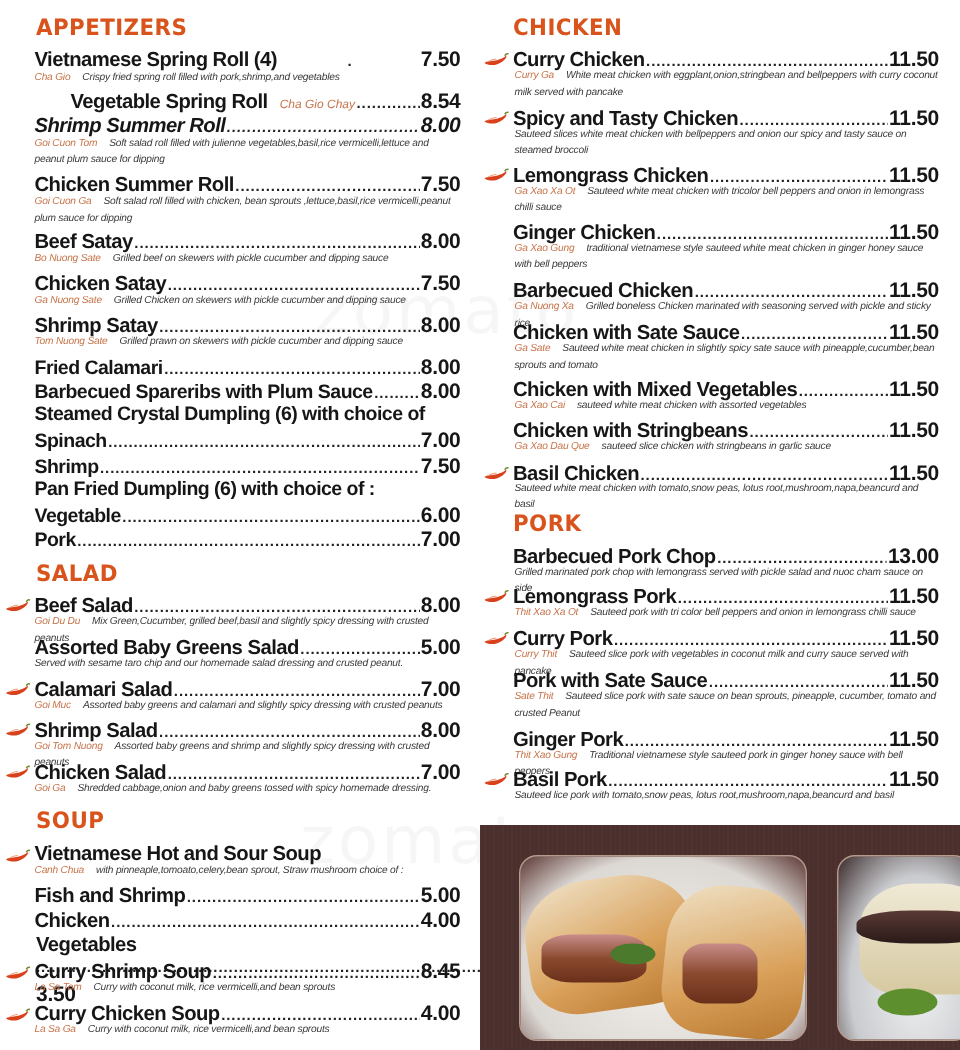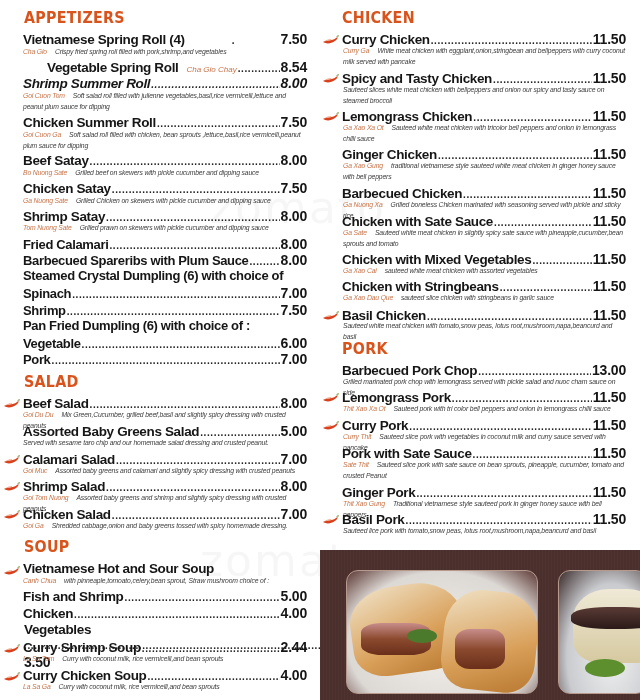--- a/index.html
+++ b/index.html
@@ -308,21 +308,21 @@
     <span class="dots"></span>
     <span class="item-price">3.50</span>
   </div>
 
   <svg class="chili" style="top:644px;">
       <use href="#chili"></use>
     </svg>
   <div class="item-line" style="top:639px;">
     <span class="item-name">Curry Shrimp Soup</span>
     <span class="dots"></span>
-    <span class="item-price">2.44</span>
+    <span class="item-price">8.45</span>
   </div>
   <div class="desc" style="top:653px;">
     <span class="viet">La Sa Tom</span><span>Curry with coconut milk, rice vermicelli,and bean sprouts</span>
   </div>
 
   <svg class="chili" style="top:672px;">
       <use href="#chili"></use>
     </svg>
   <div class="item-line" style="top:667px;">
     <span class="item-name">Curry Chicken Soup</span>

